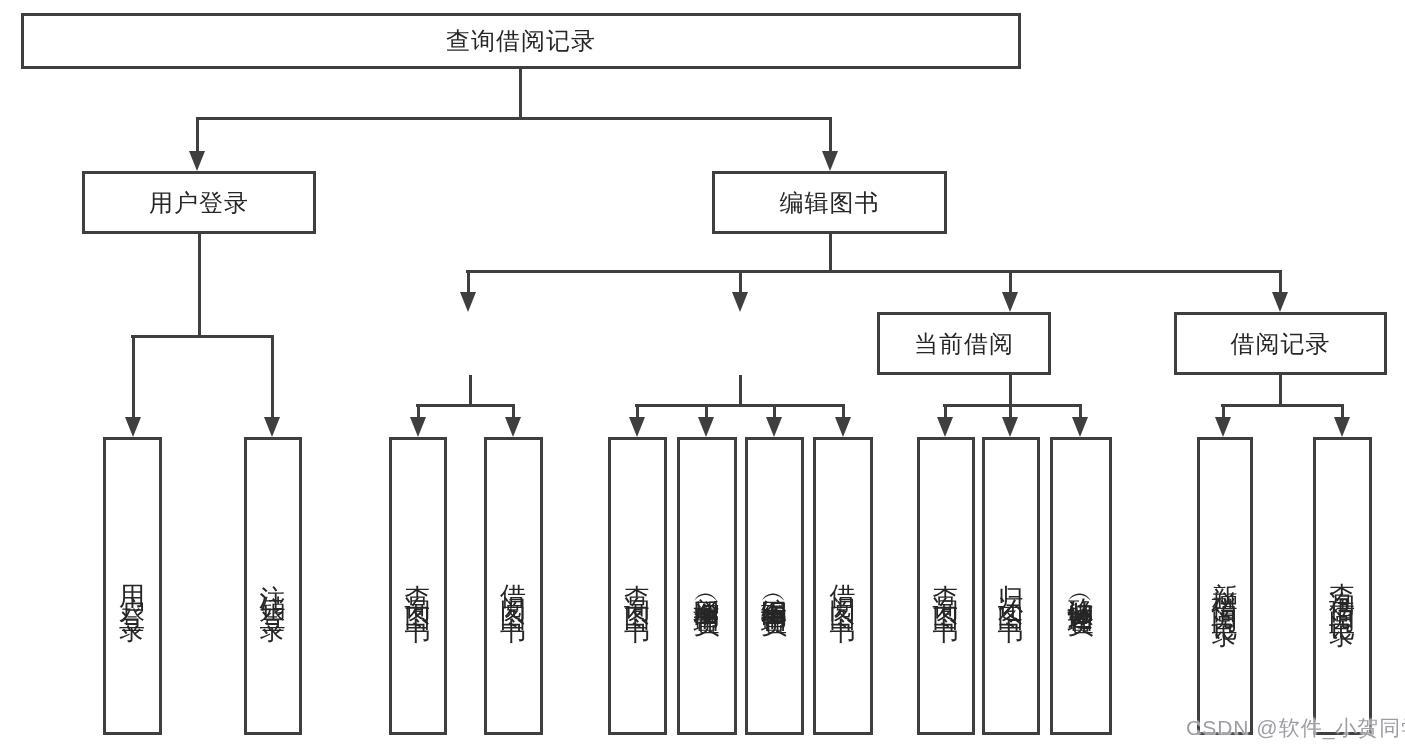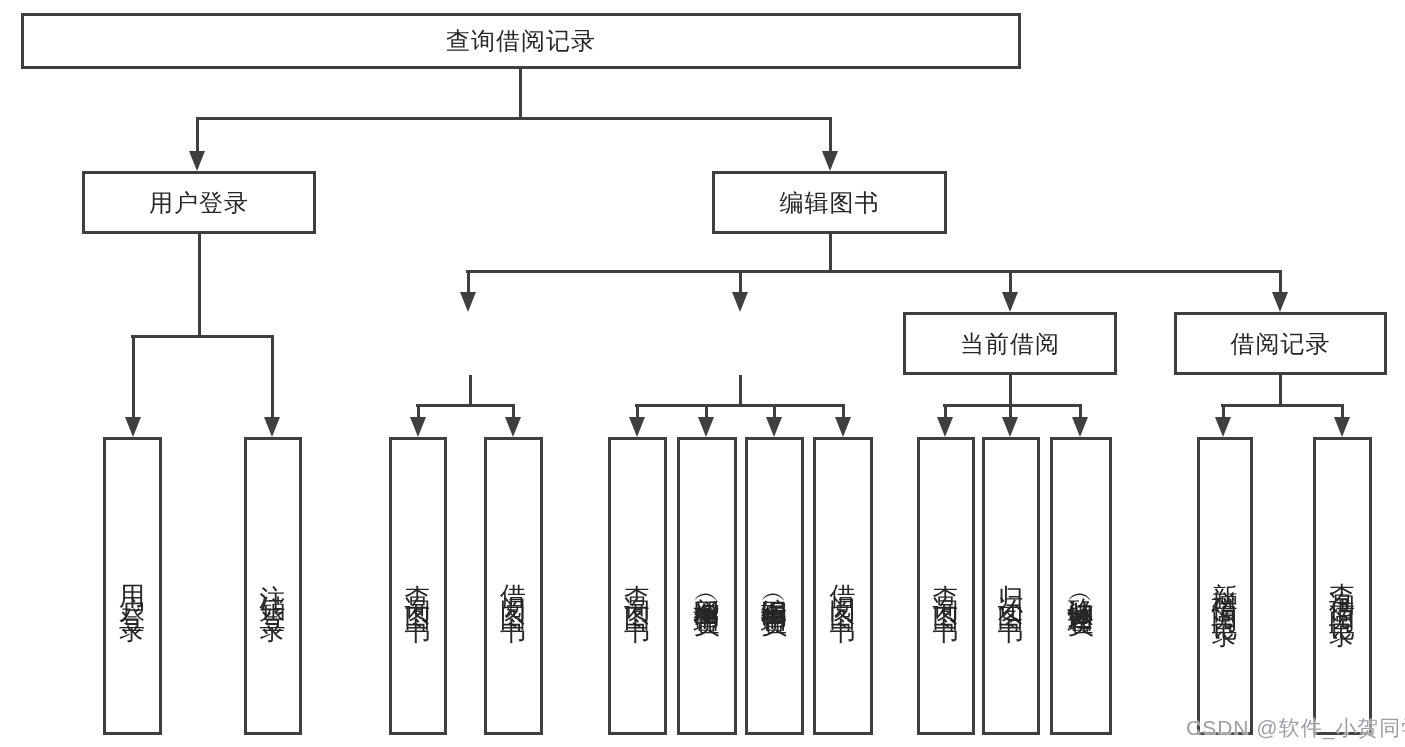--- a/index.html
+++ b/index.html
@@ -41,21 +41,21 @@
 </head>
 <body>
 
 <div class="canvas" id="canvas">
 
   <div class="box hbox" style="left:21px;top:13px;width:1000px;height:56px">查询借阅记录</div>
 
   <div class="box hbox" style="left:82px;top:171px;width:234px;height:63px">用户登录</div>
   <div class="box hbox" style="left:712px;top:171px;width:235px;height:63px">编辑图书</div>
 
-  <div class="box hbox" style="left:903px;top:312px;width:214px;height:63px">当前借阅</div>
+  <div class="box hbox" style="left:877px;top:312px;width:174px;height:63px">当前借阅</div>
   <div class="box hbox" style="left:1174px;top:312px;width:213px;height:63px">借阅记录</div>
 
   <div class="box vbox sp4" style="left:103px;width:59px">用户登录</div>
   <div class="box vbox sp4" style="left:244px;width:58px">注销登录</div>
 
   <div class="box vbox sp4" style="left:389px;width:58px">查询图书</div>
   <div class="box vbox sp4" style="left:484px;width:59px">借阅图书</div>
 
   <div class="box vbox sp4" style="left:608px;width:59px">查询图书</div>
   <div class="box vbox sp9" style="left:677px;width:60px">新增图书（管理员）</div>

